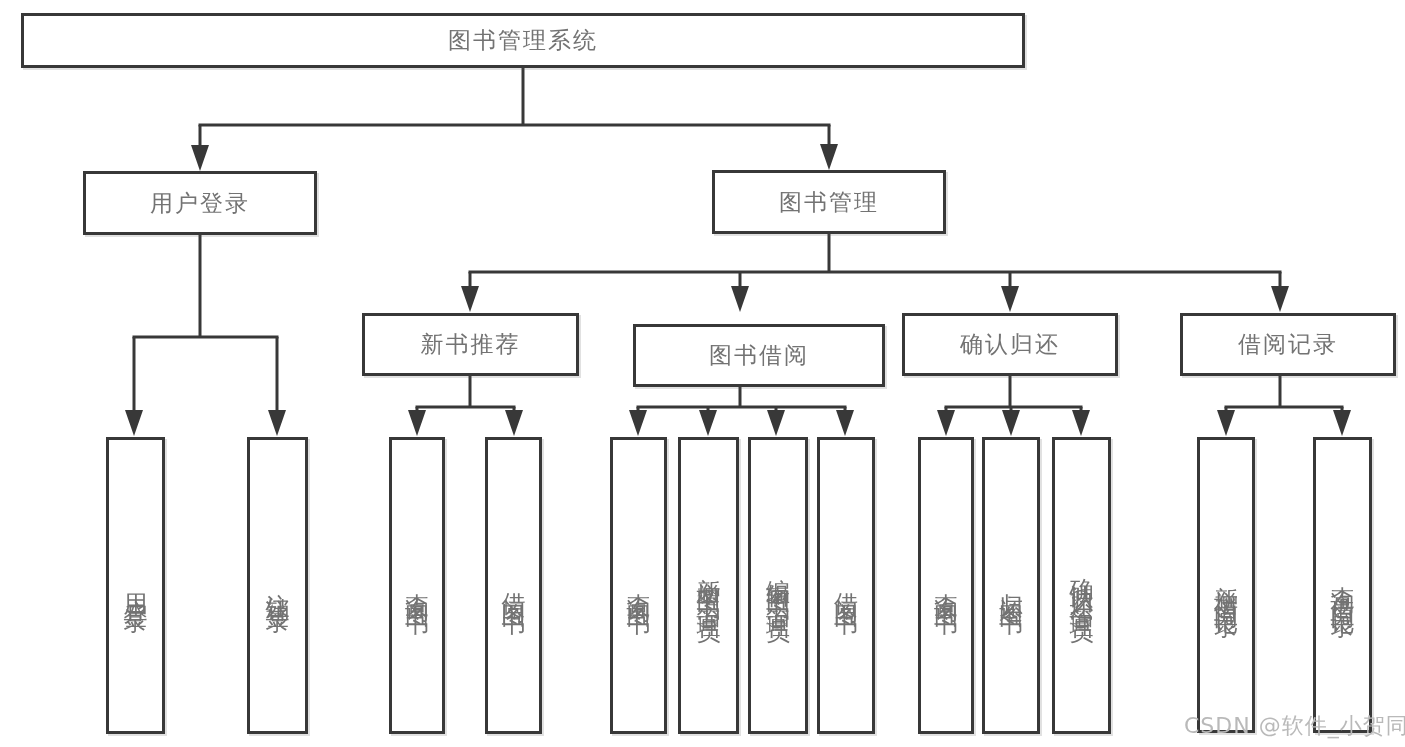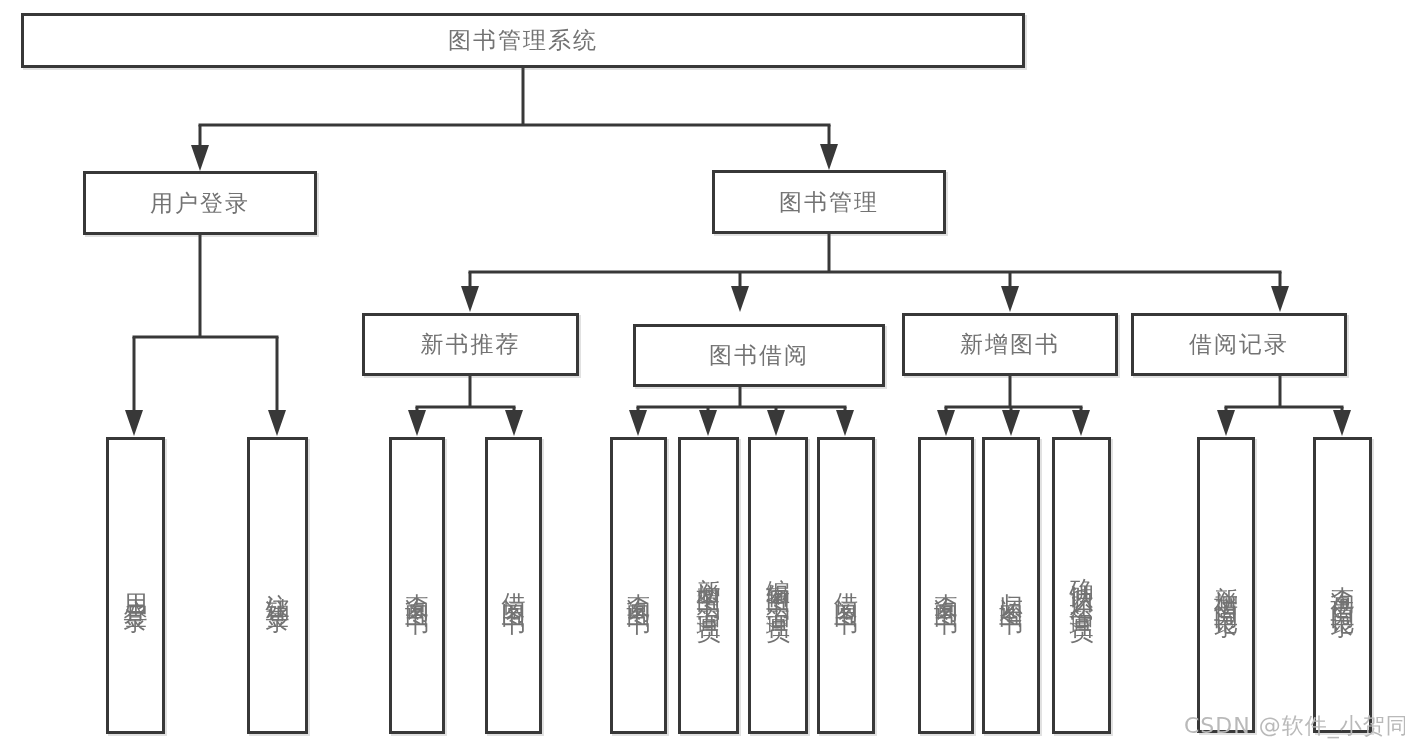--- a/index.html
+++ b/index.html
@@ -126,23 +126,23 @@
     <span class="hlabel">新书推荐</span>
   </div>
 
   <div class="box" style="left:712px;top:170px;width:234px;height:64px;">
     <span class="hlabel">图书管理</span>
   </div>
   <div class="box" style="left:633px;top:324px;width:252px;height:63px;">
     <span class="hlabel">图书借阅</span>
   </div>
   <div class="box" style="left:902px;top:313px;width:216px;height:63px;">
-    <span class="hlabel">新增图书</span>
+    <span class="hlabel">确认归还</span>
   </div>
-  <div class="box" style="left:1131px;top:313px;width:216px;height:63px;">
+  <div class="box" style="left:1180px;top:313px;width:216px;height:63px;">
     <span class="hlabel">借阅记录</span>
   </div>
 
   <div class="box" style="left:106px;top:437px;width:59px;height:297px;">
     <span class="vlabel">用户登录</span>
   </div>
   <div class="box" style="left:247px;top:437px;width:61px;height:297px;">
     <span class="vlabel">注销登录</span>
   </div>
   <div class="box" style="left:389px;top:437px;width:56px;height:297px;">

